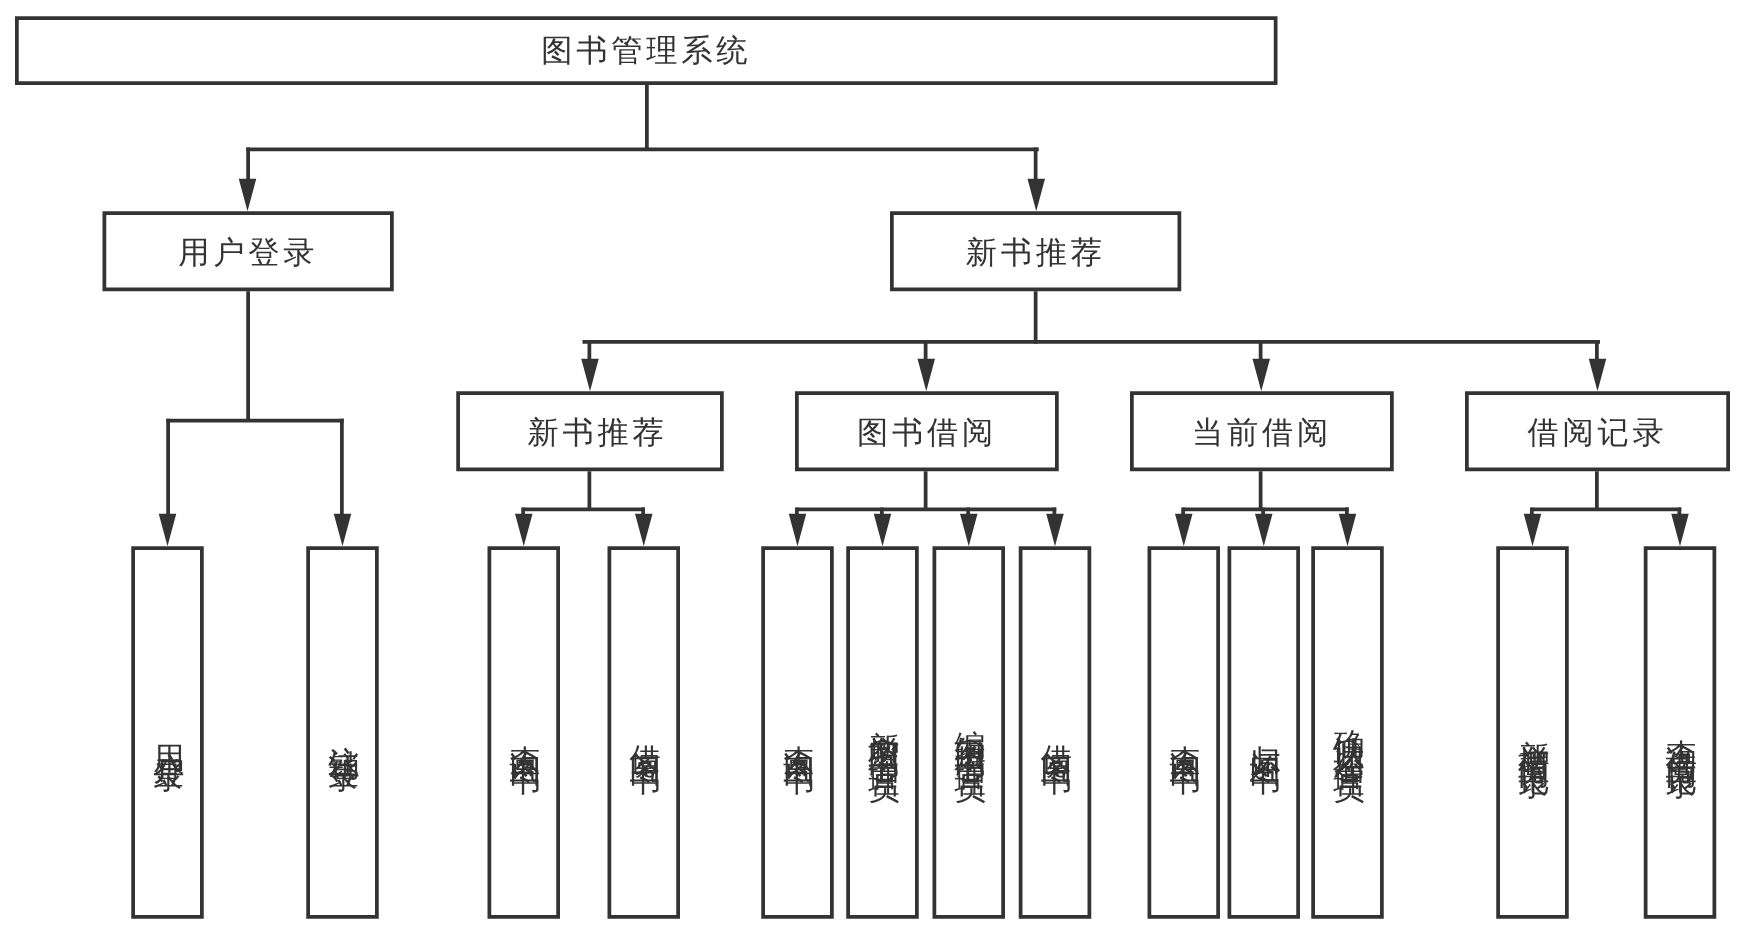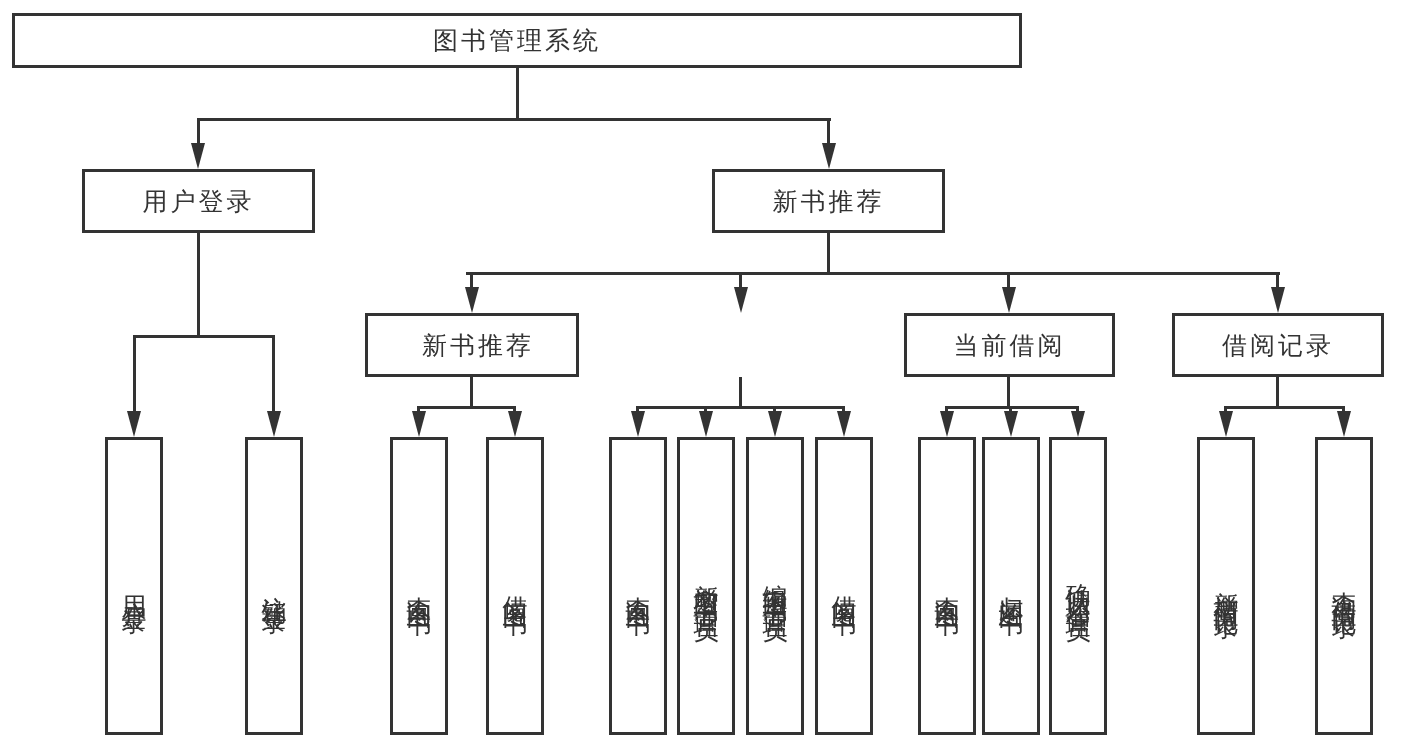--- a/index.html
+++ b/index.html
@@ -85,20 +85,23 @@
   <div class="line" style="left:739px; top:272px; width:3px; height:17px;"></div>
   <div class="arrow" style="left:734px; top:287px;"></div>
   <div class="line" style="left:1007px; top:272px; width:3px; height:17px;"></div>
   <div class="arrow" style="left:1002px; top:287px;"></div>
   <div class="line" style="left:1276px; top:272px; width:3px; height:17px;"></div>
   <div class="arrow" style="left:1271px; top:287px;"></div>
 
   <div class="box h-box" style="left:365px; top:313px; width:214px; height:64px;padding-left:12px;">
     <span>新书推荐</span>
   </div>
+  <div class="box h-box" style="left:636px; top:313px; width:211px; height:64px;">
+    <span>图书借阅</span>
+  </div>
   <div class="box h-box" style="left:1172px; top:313px; width:212px; height:64px;">
     <span>借阅记录</span>
   </div>
   <div class="box h-box" style="left:904px; top:313px; width:211px; height:64px;">
     <span>当前借阅</span>
   </div>
 
   <div class="line" style="left:470px; top:377px; width:3px; height:31px;"></div>
   <div class="line" style="left:418px; top:406px; width:98px; height:3px;"></div>
   <div class="line" style="left:417px; top:406px; width:3px; height:8px;"></div>

